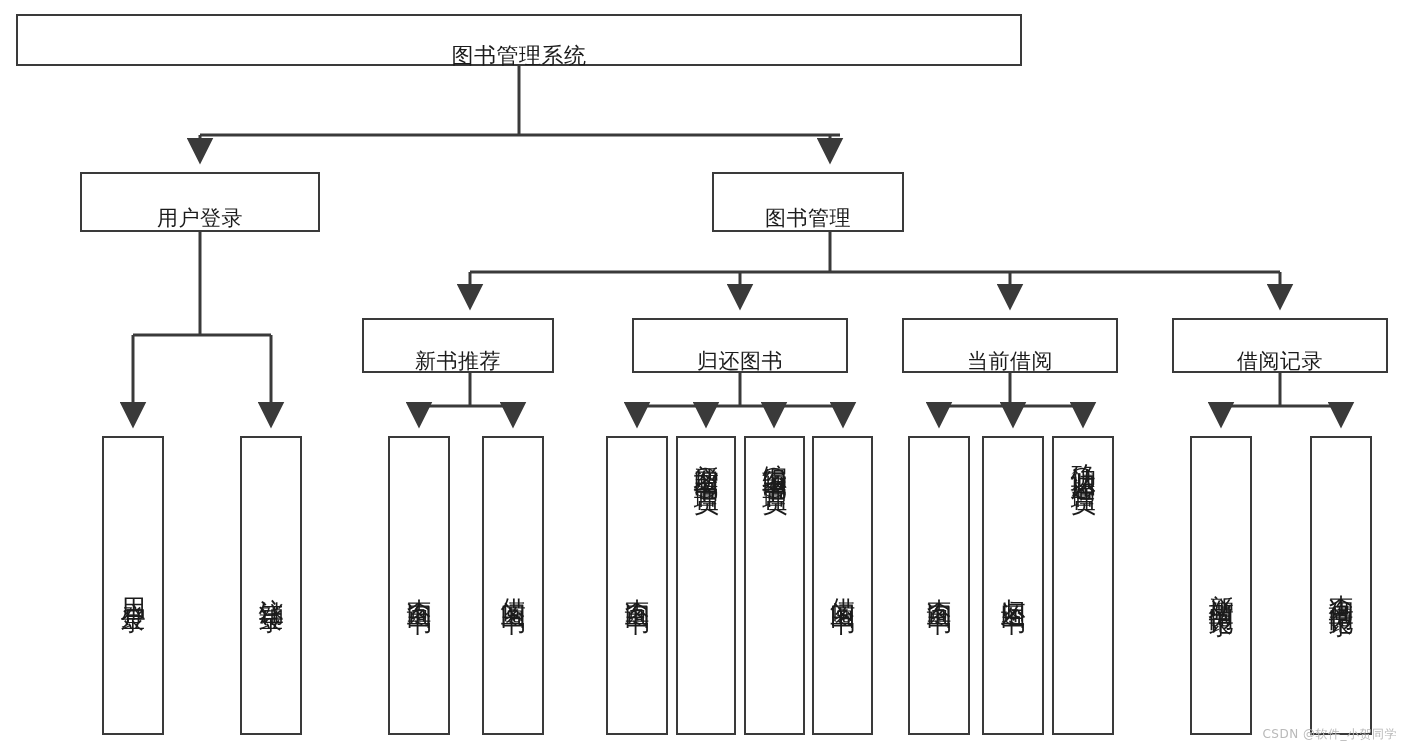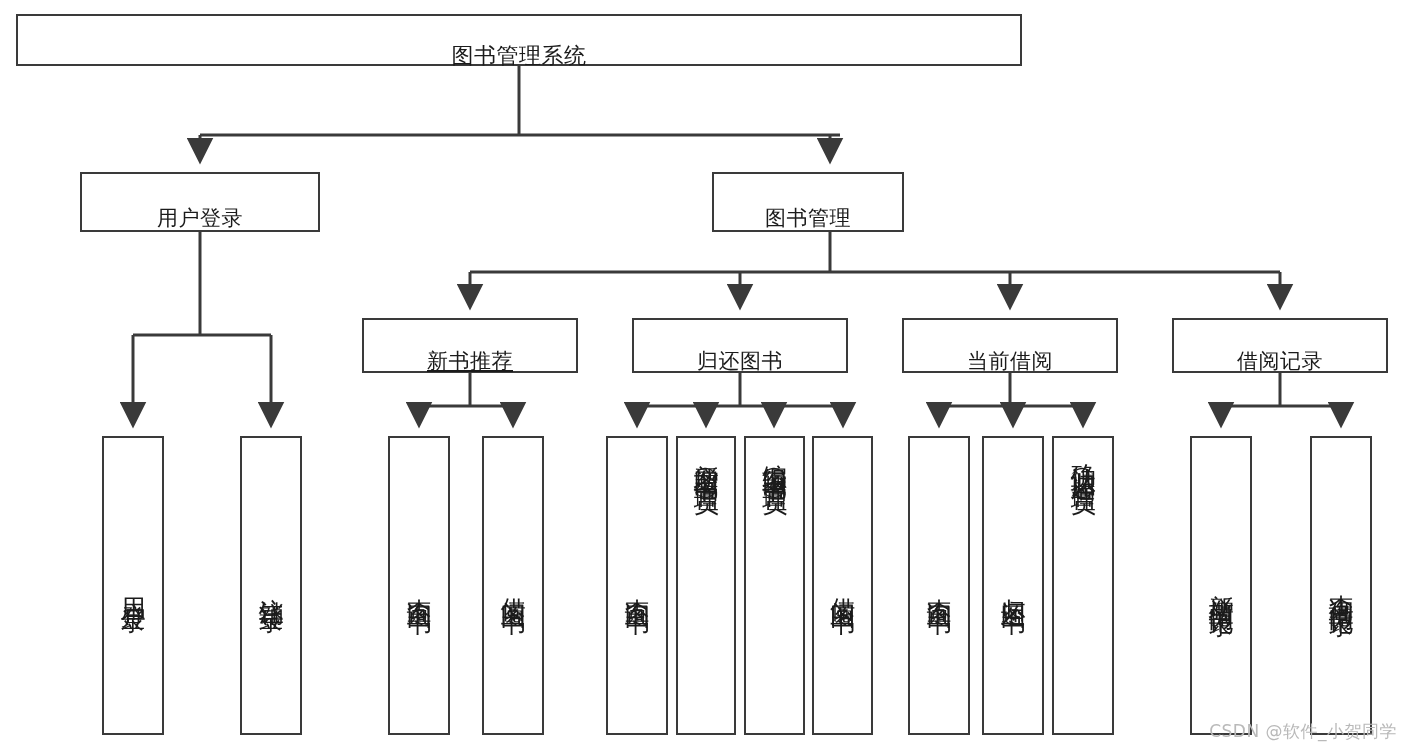--- a/index.html
+++ b/index.html
@@ -65,21 +65,21 @@
     margin: 0 auto;
   }
   .node.v.mid {
     align-items: center;
     padding-top: 0;
   }
   #watermark {
     position: absolute;
     right: 8px;
     bottom: 4px;
-    font-size: 17px;
+    font-size: 12px;
     color: #b9b9b9;
     letter-spacing: 0.5px;
     z-index: 3;
     white-space: nowrap;
     font-family: "DejaVu Sans", "Liberation Sans", sans-serif;
   }
 </style>
 </head>
 <body>
 
@@ -139,21 +139,21 @@
     <span class="lbl">图书管理系统</span>
   </div>
 
   <div class="node h" style="left:80px; top:172px; width:240px; height:60px;">
     <span class="lbl">用户登录</span>
   </div>
   <div class="node h" style="left:712px; top:172px; width:192px; height:60px;">
     <span class="lbl">图书管理</span>
   </div>
 
-  <div class="node h" style="left:362px; top:318px; width:216px; height:55px;text-decoration:underline;">
+  <div class="node h" style="left:362px; top:318px; width:192px; height:55px;">
     <span class="lbl">新书推荐</span>
   </div>
   <div class="node h" style="left:632px; top:318px; width:216px; height:55px;">
     <span class="lbl">归还图书</span>
   </div>
   <div class="node h" style="left:1172px; top:318px; width:216px; height:55px;">
     <span class="lbl">借阅记录</span>
   </div>
   <div class="node h" style="left:902px; top:318px; width:216px; height:55px;">
     <span class="lbl">当前借阅</span>

